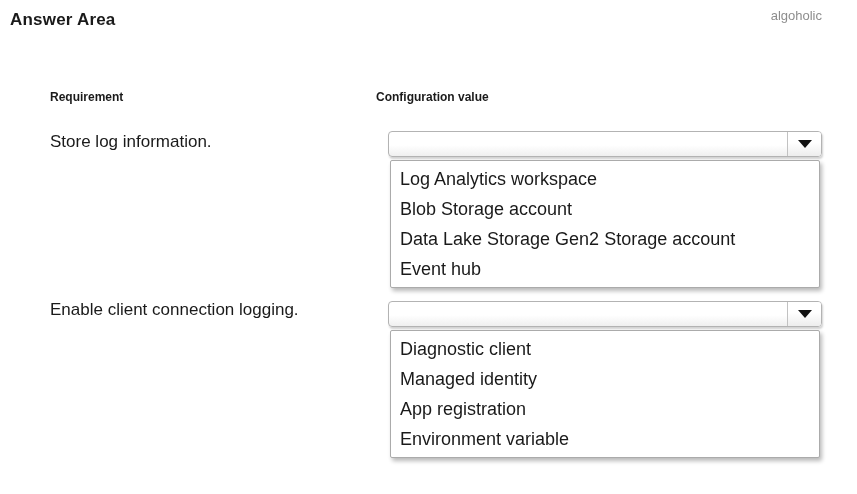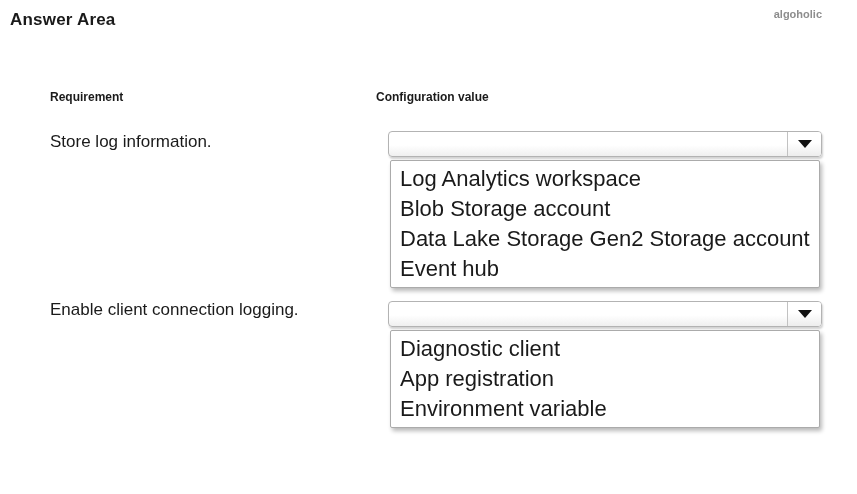--- a/index.html
+++ b/index.html
@@ -21,23 +21,23 @@
     left: 10px;
     top: 10px;
     font-size: 17px;
     font-weight: bold;
     letter-spacing: 0.2px;
   }
   .watermark {
     position: absolute;
     right: 9px;
     top: 8px;
-    font-size: 11px;
+    font-size: 13px;
     color: #8d8d8d;
-    font-weight: bold;
+    font-weight: normal;
     text-align: right;
   }
   .hdr {
     position: absolute;
     top: 90px;
     font-size: 12px;
     font-weight: bold;
   }
   .hdr-req { left: 50px; }
   .hdr-cfg {
@@ -102,21 +102,21 @@
     border-radius: 2px;
     box-shadow: 2px 3px 4px rgba(0,0,0,0.28);
     padding: 3px 0;
     box-sizing: content-box;
   }
   .list1 { top: 160px; }
   .list2 { top: 330px; }
   .list-item {
     height: 30px;
     line-height: 30px;
-    font-size: 22px;
+    font-size: 18px;
     padding-left: 9px;
     white-space: nowrap;
     cursor: pointer;
   }
 </style>
 </head>
 <body>
 
 <div class="page">
 
@@ -146,17 +146,18 @@
 
   <div class="combo combo2">
     <div class="combo-value"></div>
     <div class="combo-btn">
       <span class="arrow-down"></span>
     </div>
   </div>
 
   <div class="list list2">
     <div class="list-item">Diagnostic client</div>
+    <div class="list-item">Managed identity</div>
     <div class="list-item">App registration</div>
     <div class="list-item">Environment variable</div>
   </div>
 
 </div>
 
 </body></html>

